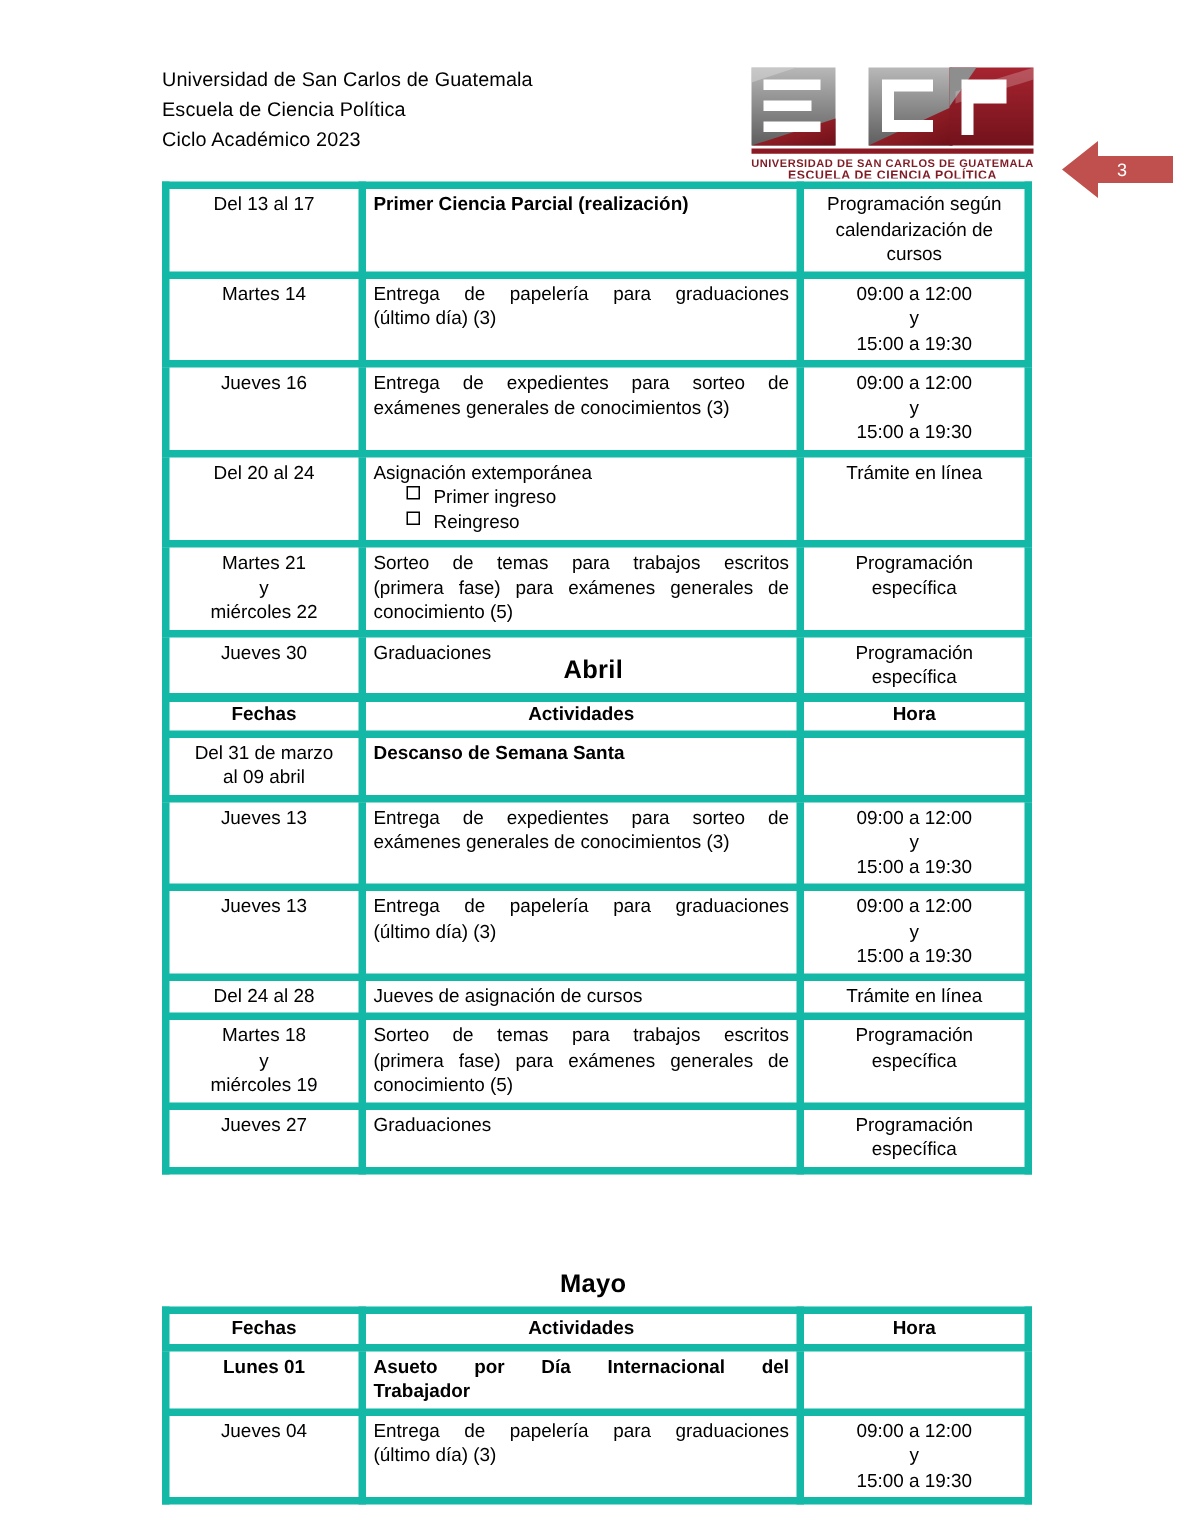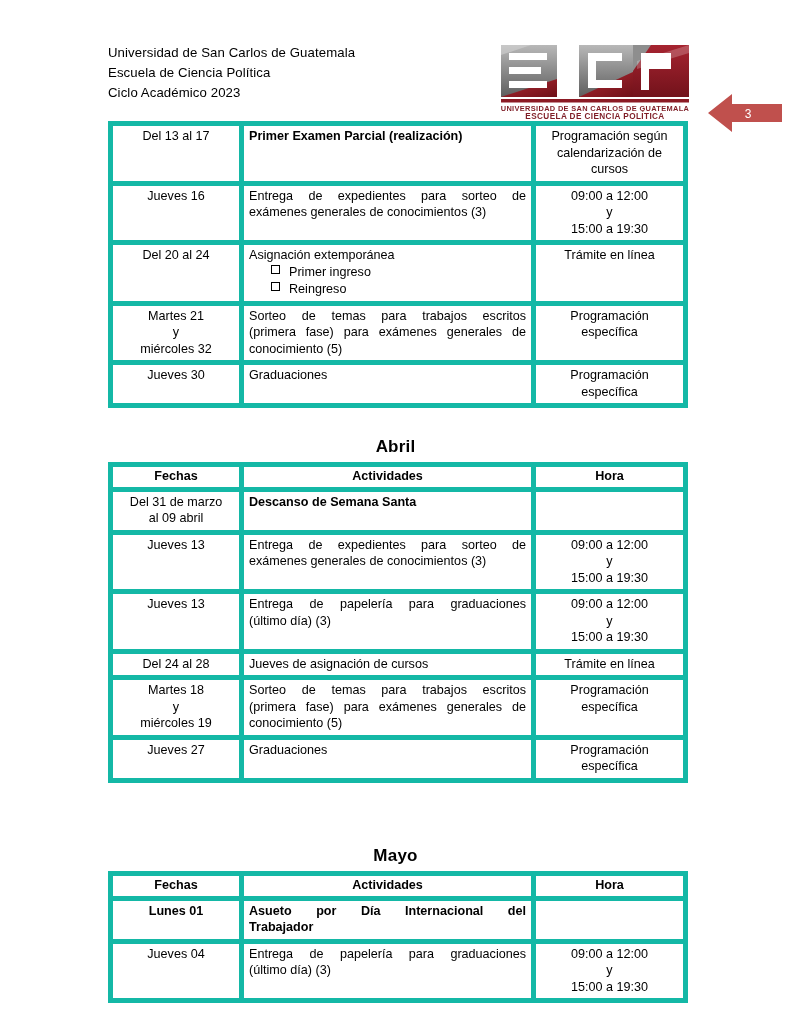--- a/index.html
+++ b/index.html
@@ -219,28 +219,40 @@
   <div class="tbl-march">
     <table class="cal">
       <colgroup>
           <col class="c-fechas">
           <col class="c-act">
           <col class="c-hora">
         </colgroup>
       <tbody>
         <tr>
           <td class="fechas">Del 13 al 17</td>
-          <td class="act bold">Primer Examen Parcial (realización)</td>
+          <td class="act bold">Primer Ciencia Parcial (realización)</td>
           <td class="hora">
             <div>Programación según</div>
             <div>calendarización de</div>
             <div>cursos</div>
           </td>
         </tr>
 
+        <tr>
+          <td class="fechas">Martes 14</td>
+          <td class="act">
+            <div class="just-line">Entrega de papelería para graduaciones</div>
+            <div class="last-line">(último día) (3)</div>
+          </td>
+          <td class="hora">
+            <div>09:00 a 12:00</div>
+            <div>y</div>
+            <div>15:00 a 19:30</div>
+          </td>
+        </tr>
 
         <tr>
           <td class="fechas">Jueves 16</td>
           <td class="act">
             <div class="just-line">Entrega de expedientes para sorteo de</div>
             <div class="last-line">exámenes generales de conocimientos (3)</div>
           </td>
           <td class="hora">
             <div>09:00 a 12:00</div>
             <div>y</div>
@@ -259,21 +271,21 @@
           </td>
           <td class="hora">
             <div>Trámite en línea</div>
           </td>
         </tr>
 
         <tr>
           <td class="fechas">
             <div>Martes 21</div>
             <div>y</div>
-            <div>miércoles 32</div>
+            <div>miércoles 22</div>
           </td>
           <td class="act">
             <div class="just-line">Sorteo de temas para trabajos escritos</div>
             <div class="just-line">(primera fase) para exámenes generales de</div>
             <div class="last-line">conocimiento (5)</div>
           </td>
           <td class="hora">
             <div>Programación</div>
             <div>específica</div>
           </td>

